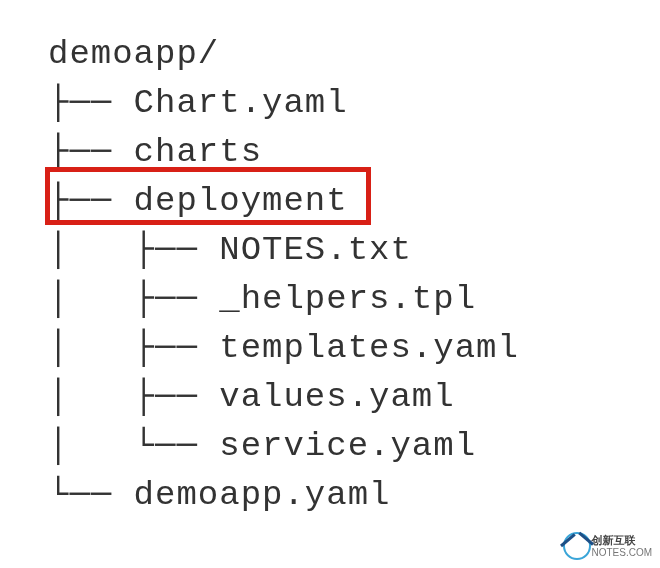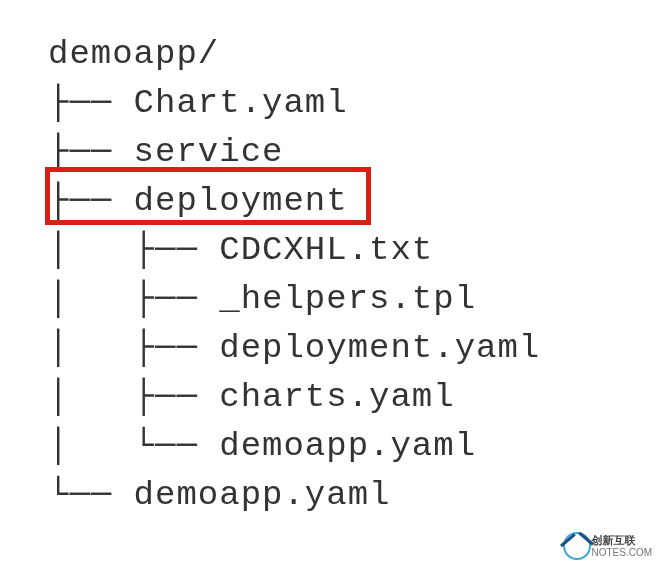--- a/index.html
+++ b/index.html
@@ -79,27 +79,27 @@
       font-size: 11px;
       font-weight: bold;
       color: #444;
     }
   </style>
 </head>
 <body>
 
 <div class="tree-line">demoapp/</div>
 <div class="tree-line">├── Chart.yaml</div>
-<div class="tree-line">├── service</div>
+<div class="tree-line">├── charts</div>
 <div class="tree-line">├── deployment</div>
-<div class="tree-line">│   ├── CDCXHL.txt</div>
+<div class="tree-line">│   ├── NOTES.txt</div>
 <div class="tree-line">│   ├── _helpers.tpl</div>
-<div class="tree-line">│   ├── deployment.yaml</div>
-<div class="tree-line">│   ├── charts.yaml</div>
-<div class="tree-line">│   └── demoapp.yaml</div>
+<div class="tree-line">│   ├── templates.yaml</div>
+<div class="tree-line">│   ├── values.yaml</div>
+<div class="tree-line">│   └── service.yaml</div>
 <div class="tree-line">└── demoapp.yaml</div>
 
 <div class="highlight-box"></div>
 
 <div class="watermark">
   <div class="watermark-logo"></div>
   <div class="watermark-text">
     <div class="cn">创新互联</div>
     <div class="en">NOTES.COM</div>
   </div>

